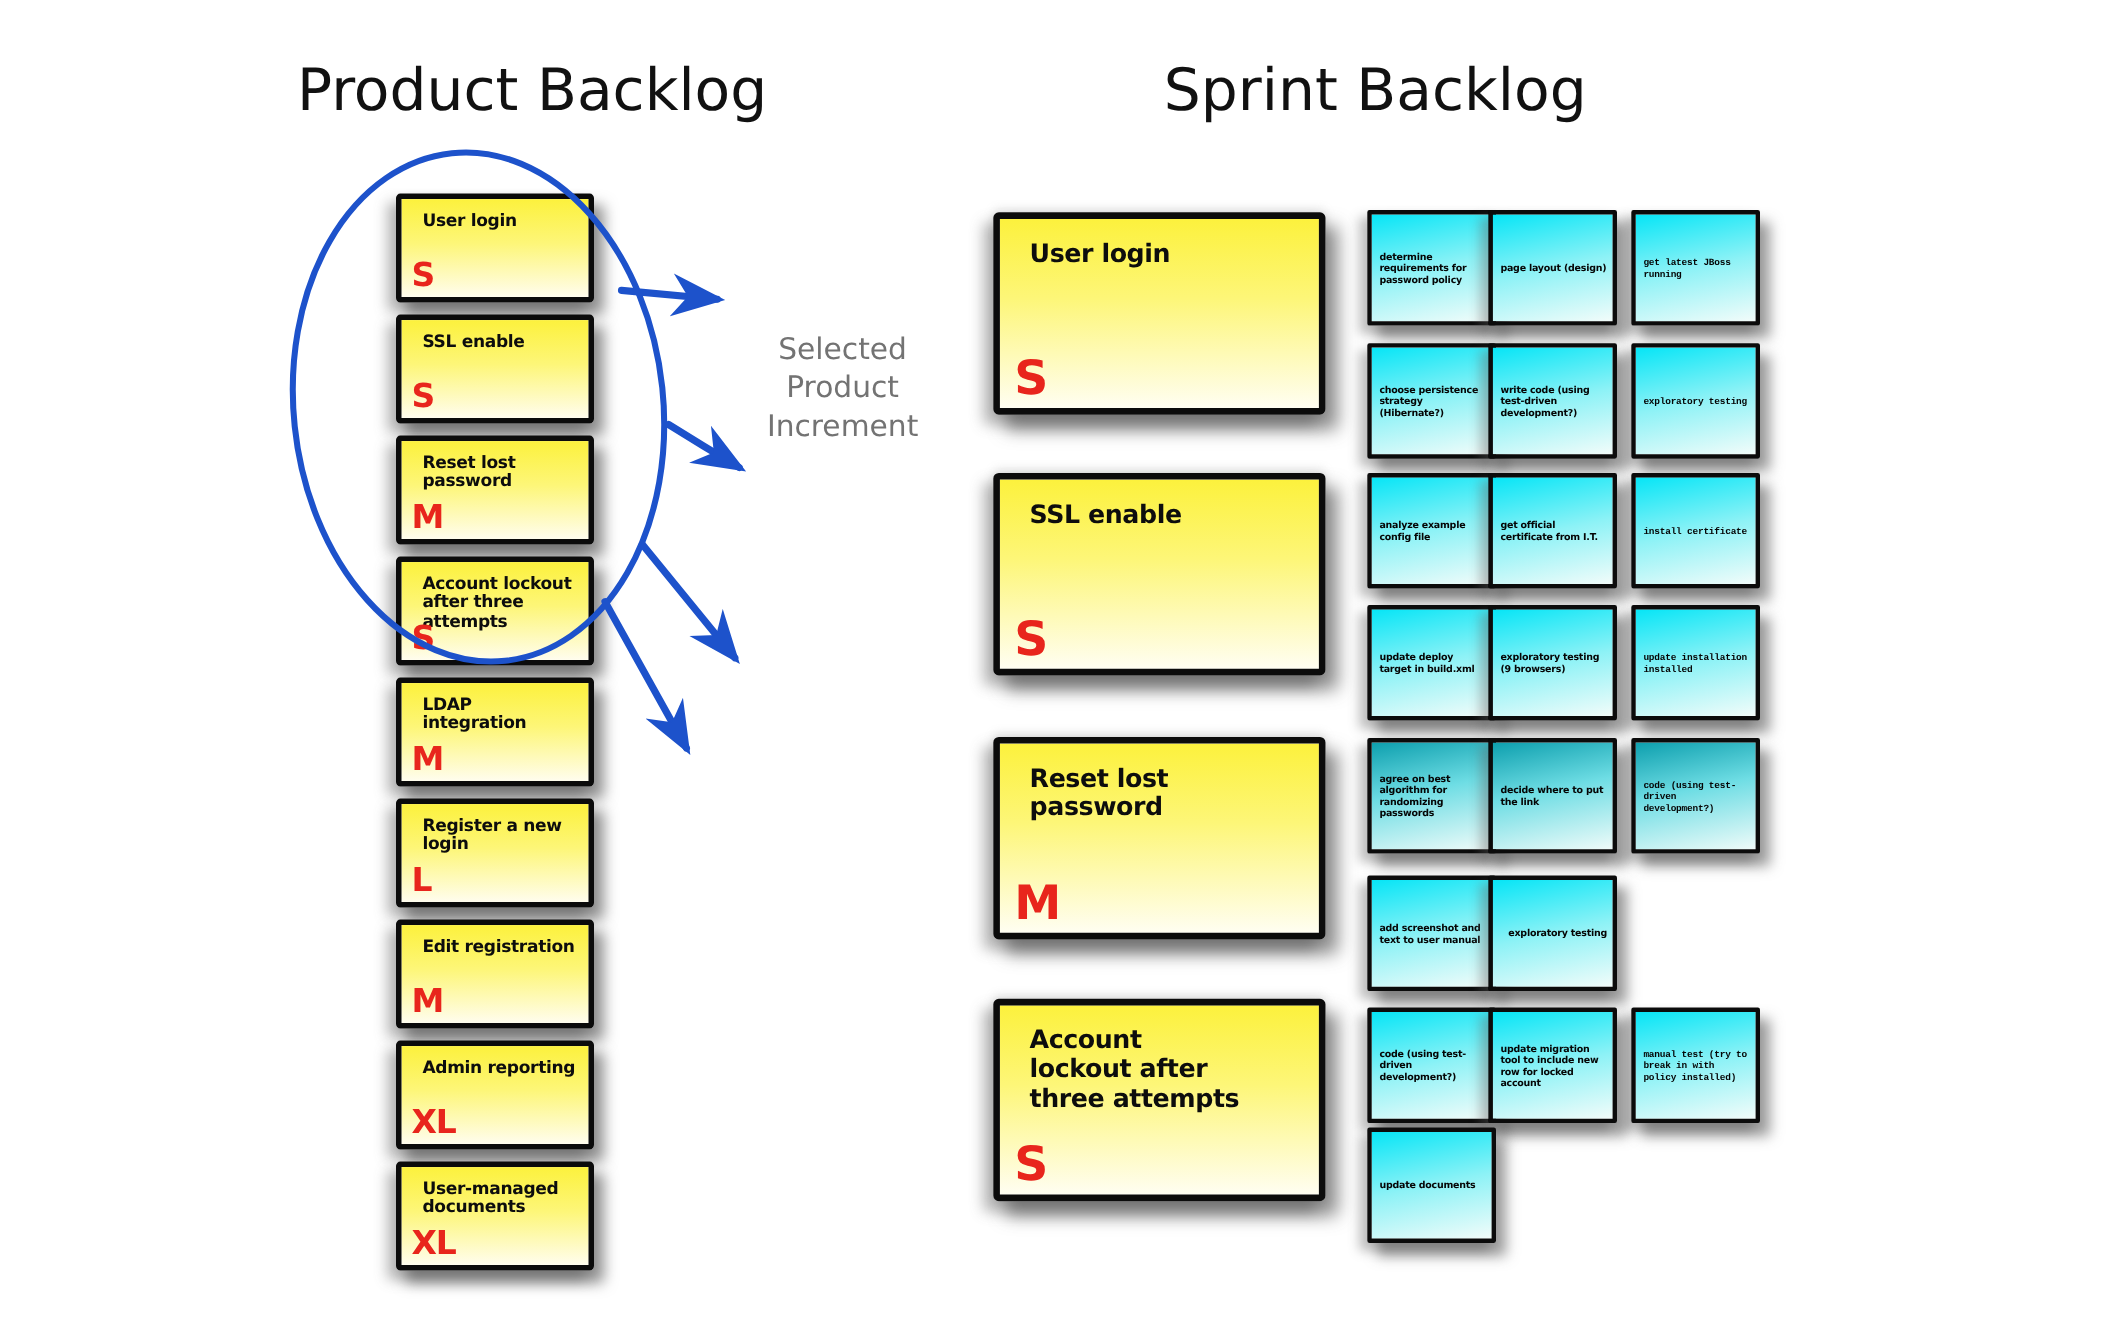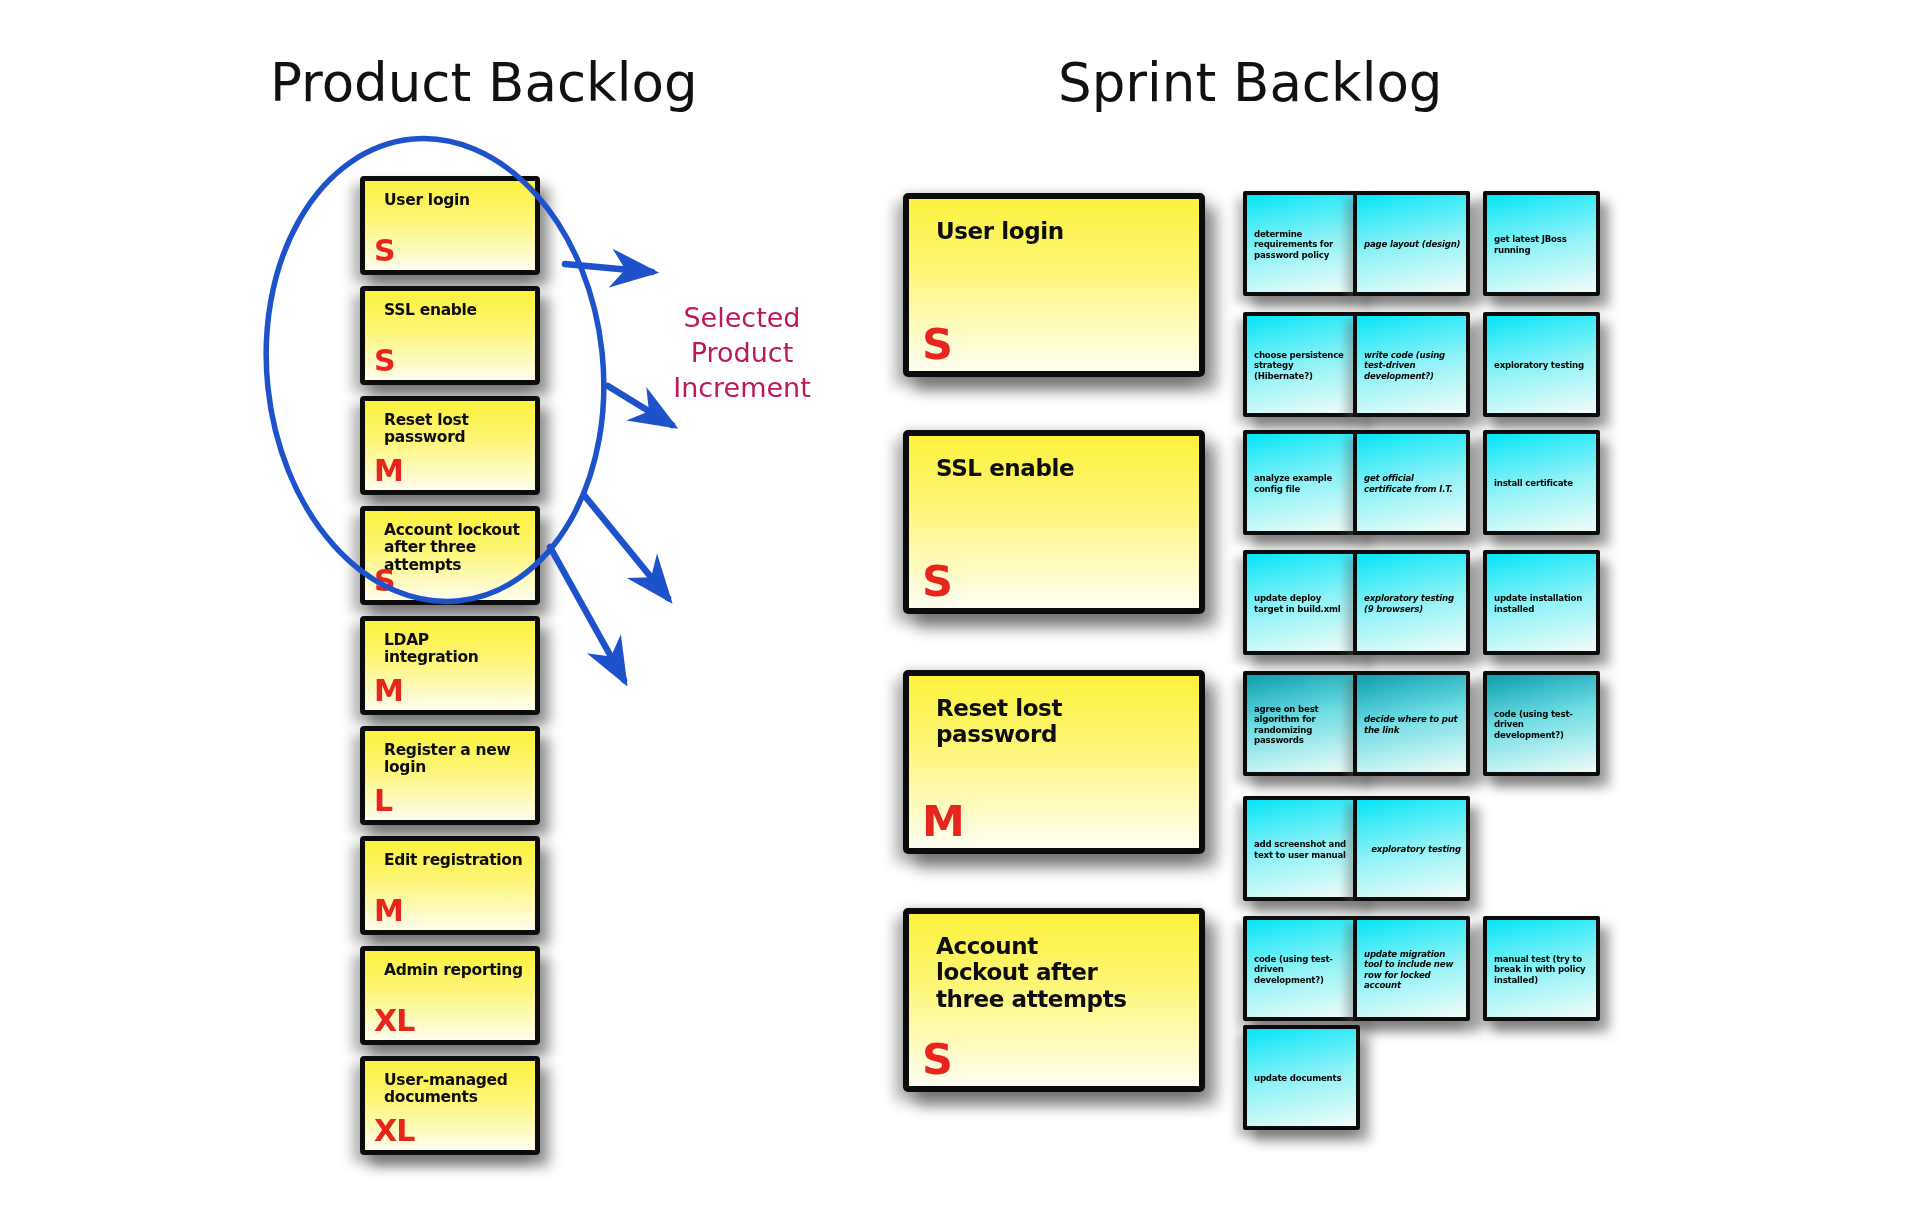--- a/index.html
+++ b/index.html
@@ -65,30 +65,30 @@
     display:flex;align-items:center;
     padding:2px 5px 0 7px;
   }
   .task.dark{
     background:linear-gradient(168deg,#0d9fae 0%,#6edde4 45%,#effbf9 100%);
   }
   .task-text{
     font-size:8.6px;font-weight:700;line-height:1.18;color:#050505;
     letter-spacing:-0.2px;
   }
-  .c1{left:1223px;margin-left:20px;} .c2{left:1353px;font-style:italic;} .c3{left:1483px;}
+  .c1{left:1223px;margin-left:20px;} .c2{left:1353px;} .c3{left:1483px;font-family:Liberation Mono, monospace;}
   .r1{top:191px;} .r2{top:312px;} .r3{top:430px;} .r4{top:550px;}
   .r5{top:671px;} .r6{top:796px;justify-content:flex-end;} .r7{top:916px;} .r8{top:1025px;}
 
   
   .overlay{position:absolute;left:0;top:0;width:1920px;height:1222px;
            pointer-events:none;}
   .sel-text{
-    position:absolute;left:642px;top:300px;width:200px;
-    font-size:27px;line-height:1.3;color:#be185d;text-align:center;
+    position:absolute;left:666px;top:300px;width:200px;
+    font-size:27px;line-height:1.3;color:#737373;text-align:center;
     white-space:pre-line;font-weight:400;
   }
 </style>
 </head>
 <body>
 
 <div class="canvas">
 
   <h1 class="title product">Product Backlog</h1>
   <h1 class="title sprint">Sprint Backlog</h1>

